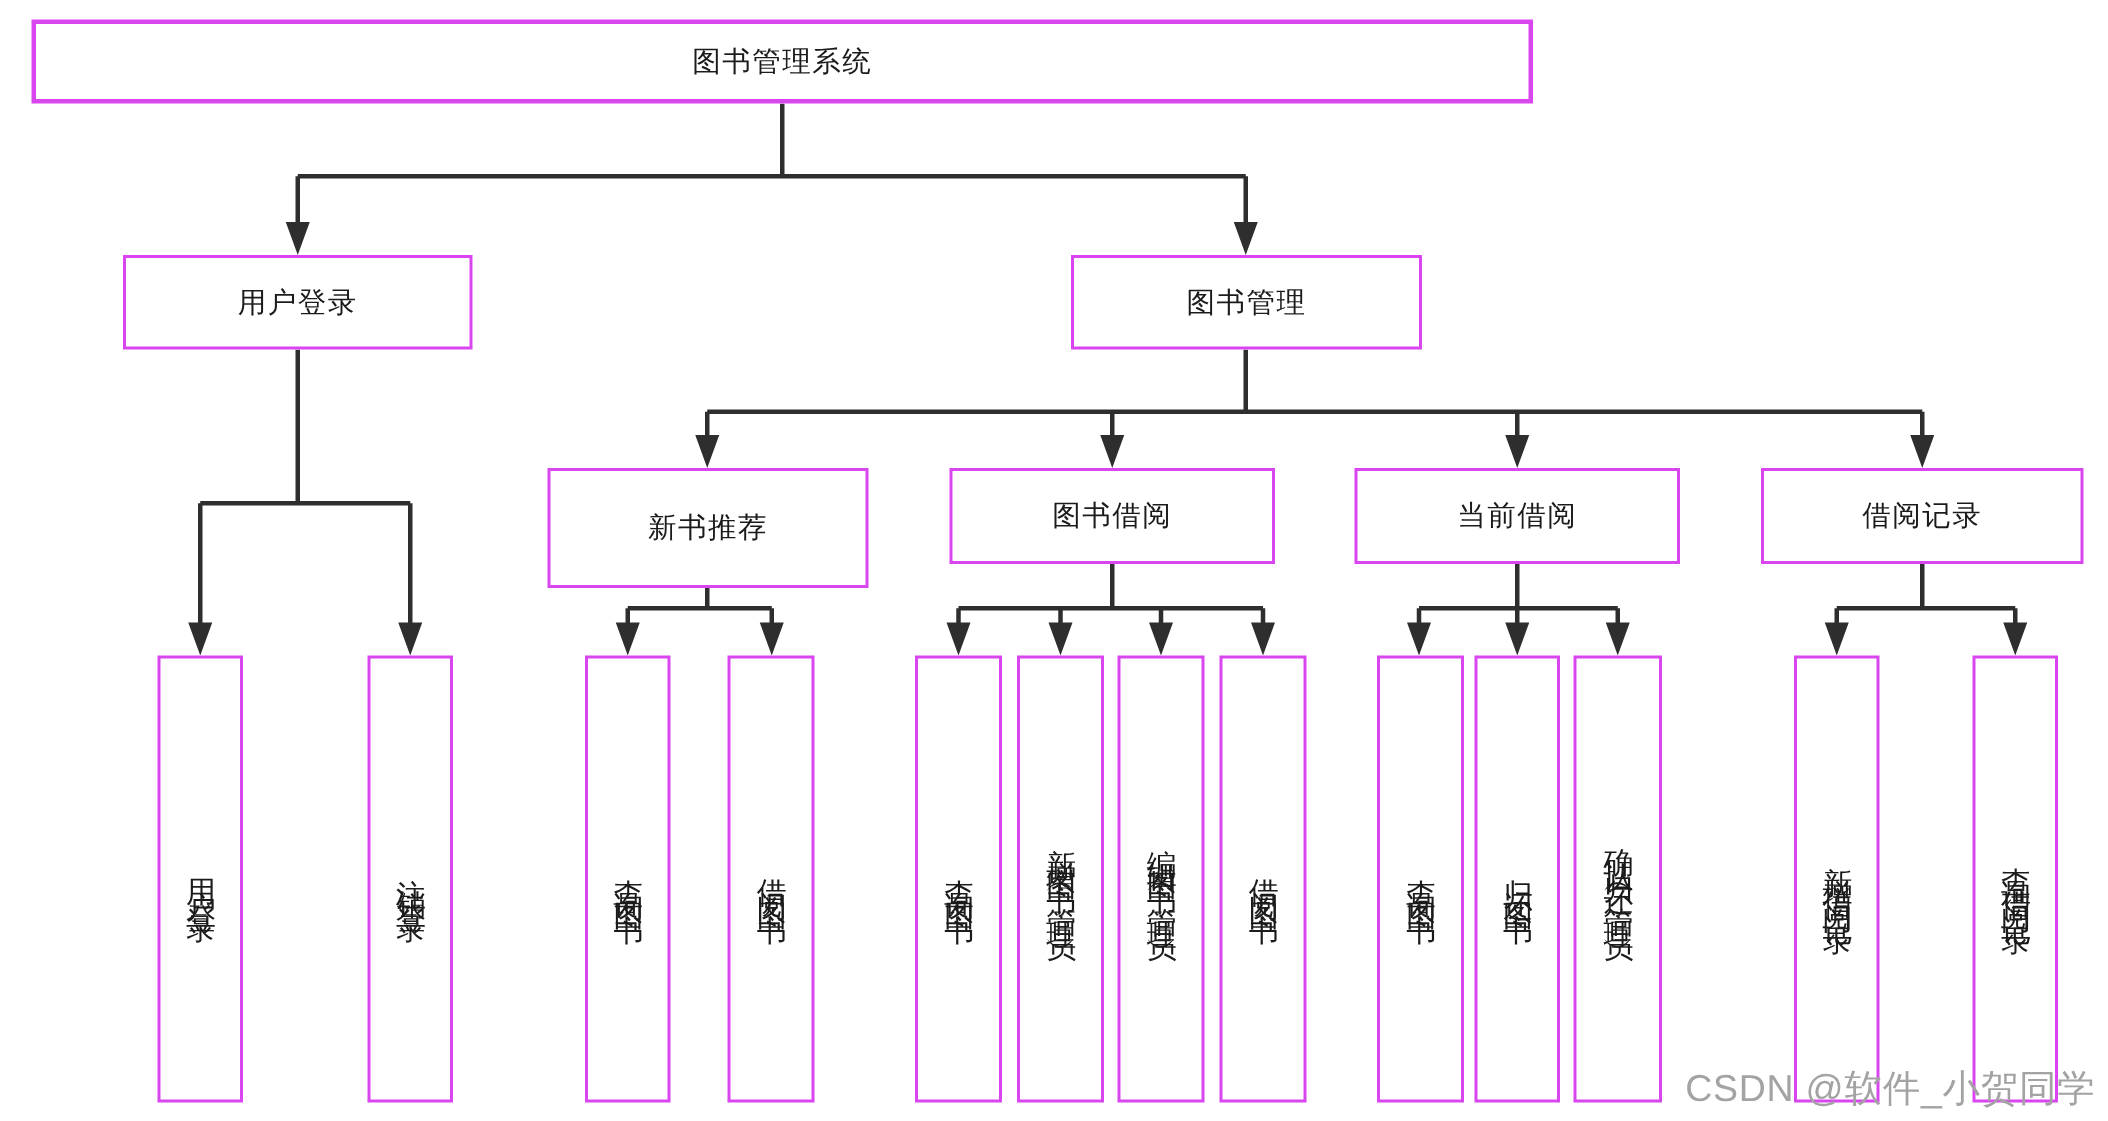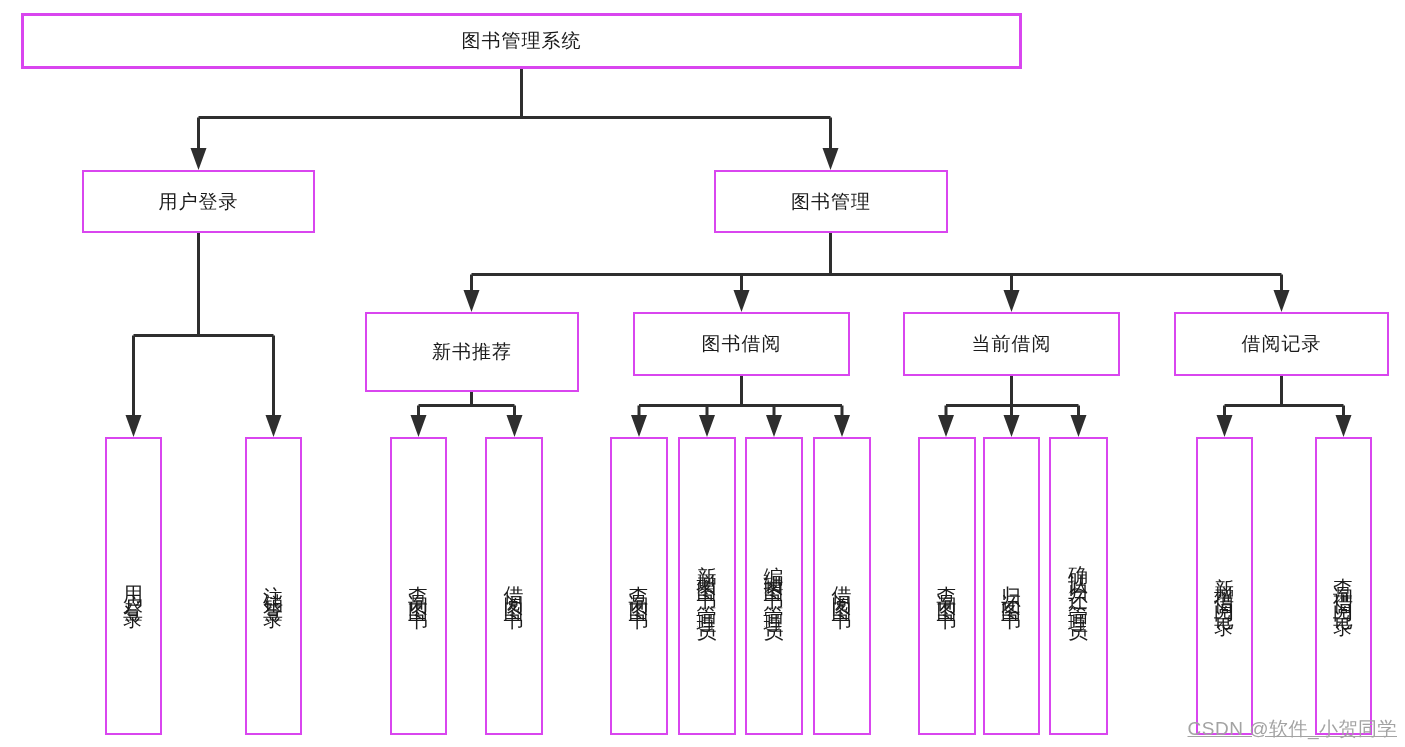--- a/index.html
+++ b/index.html
@@ -37,25 +37,24 @@
     writing-mode: vertical-rl;
     text-orientation: mixed;
     letter-spacing: 8px;
     line-height: 1;
     white-space: nowrap;
   }
   .watermark {
     position: absolute;
     right: 8px;
     bottom: 5px;
-    font-size: 19px;
+    font-size: 25px;
     color: #a3a3a3;
     letter-spacing: 0.5px;
     z-index: 5;
-    text-decoration: underline;
   }
 </style>
 </head>
 <body>
 
 <div class="canvas">
 
   <svg class="connectors" viewBox="0 0 1405 747" xmlns="http://www.w3.org/2000/svg">
     <g>
       <path class="cline" d="M521.5 69 V117.5 M198.5 117.5 H830.5 M198.5 117.5 V150 M830.5 117.5 V150"></path>

